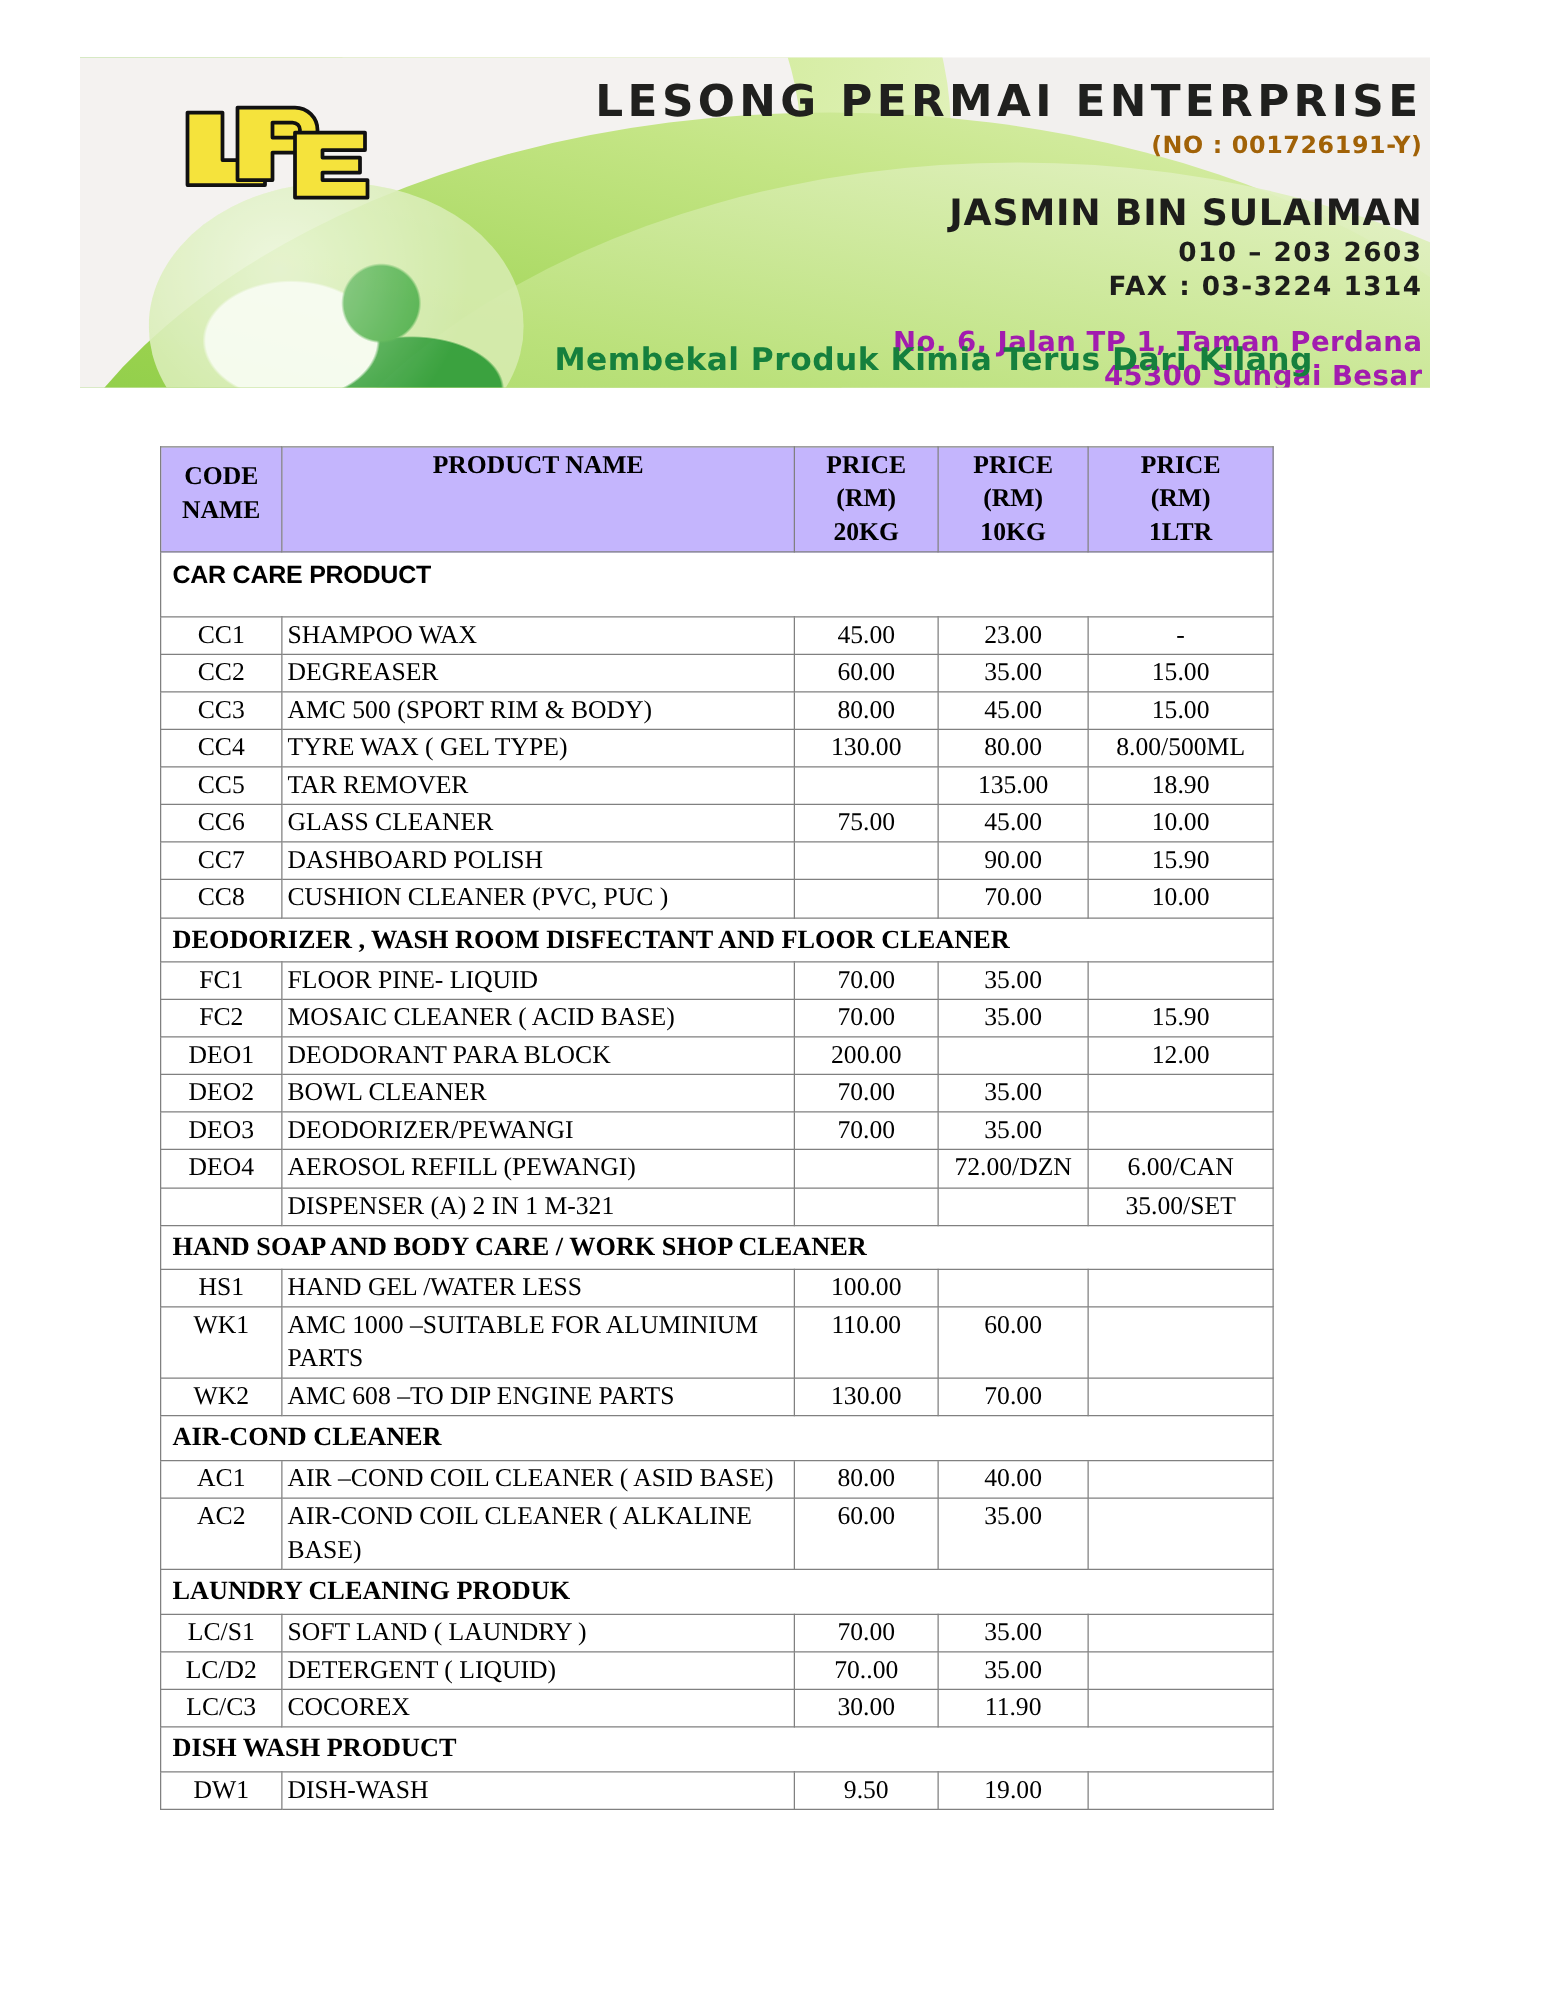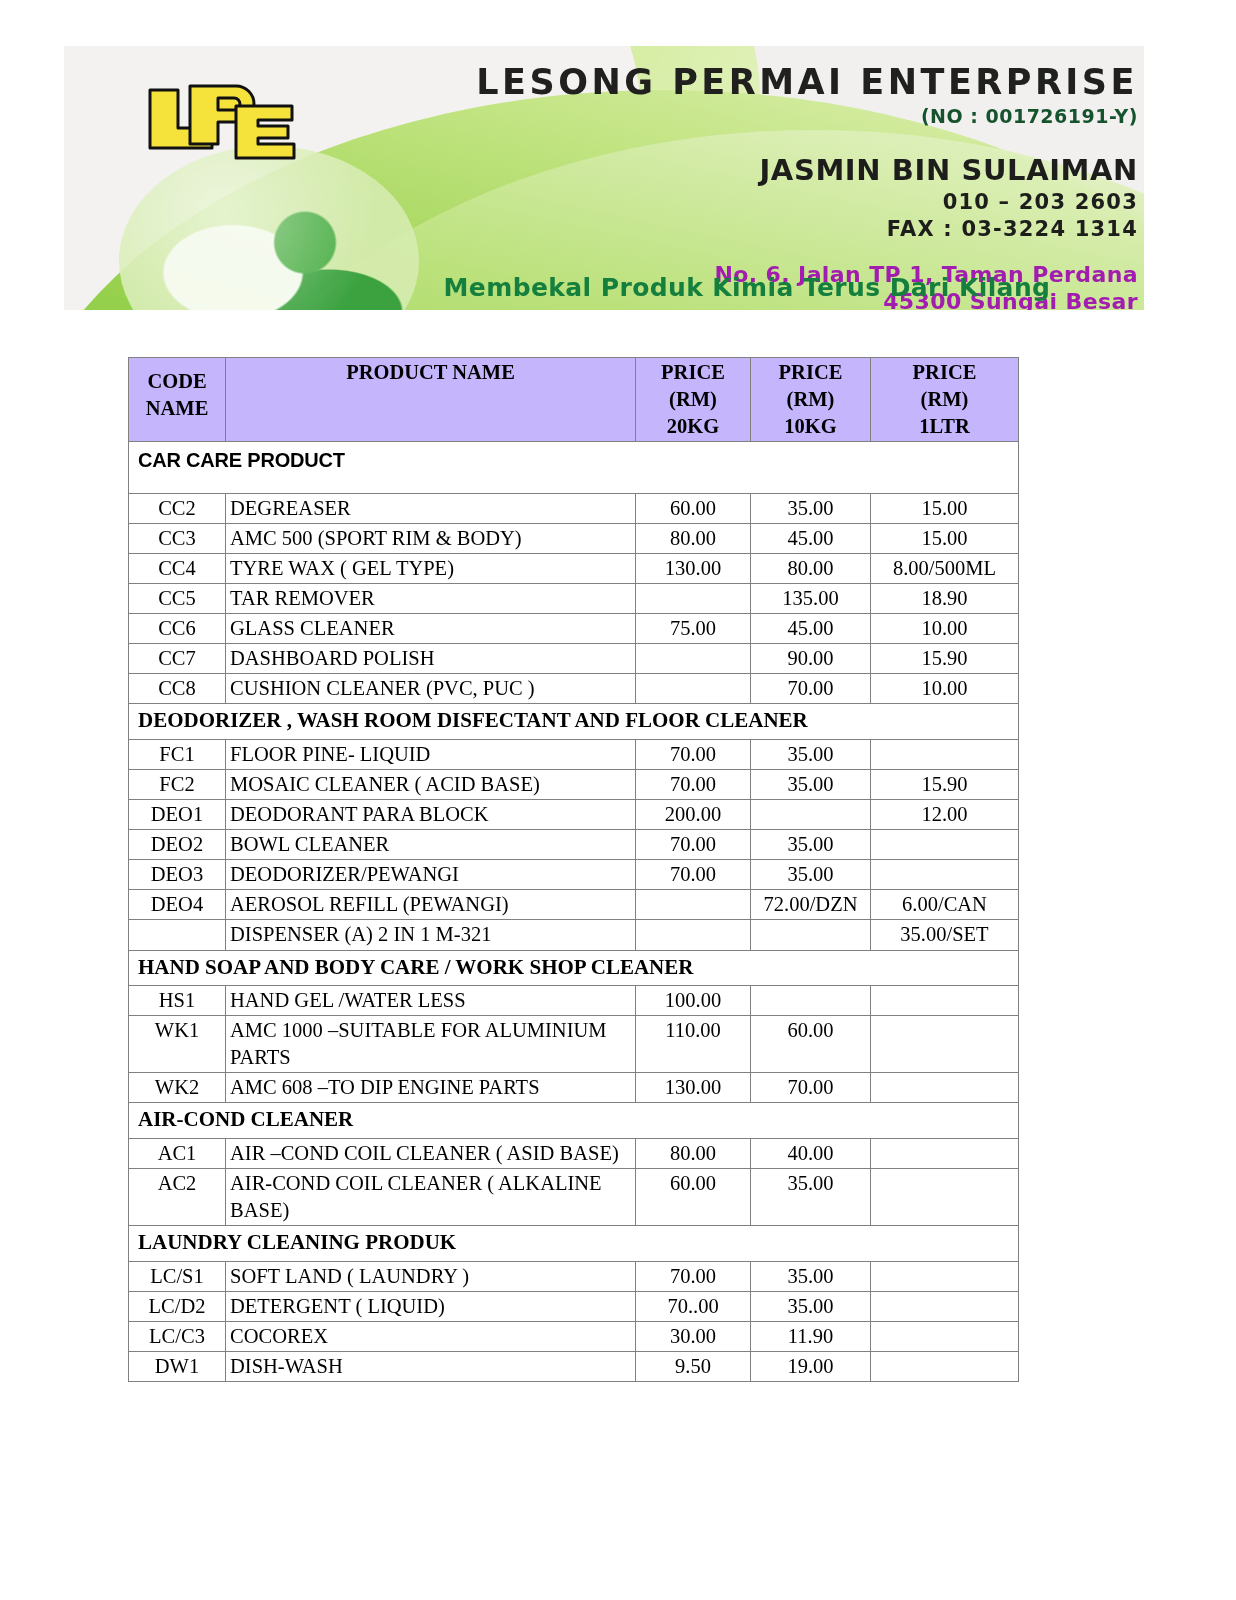--- a/index.html
+++ b/index.html
@@ -70,21 +70,21 @@
   }
   .lh-text { position: absolute; right: 6px; top: 18px; text-align: right; }
   .lh-company {
     font-family: "DejaVu Sans", sans-serif;
     font-size: 35px; font-weight: 700; letter-spacing: 3.5px;
     color: #20201e; line-height: 1.05; white-space: nowrap;
   }
   .lh-regno {
     font-family: "DejaVu Sans", sans-serif;
     font-size: 19px; font-weight: 700; letter-spacing: .5px;
-    color: #14532d; margin-top: 4px;
+    color: #a16207; margin-top: 4px;
   }
   .lh-person {
     font-family: "DejaVu Sans", sans-serif;
     font-size: 29px; font-weight: 700; letter-spacing: .6px;
     color: #1d1d1b; margin-top: 26px; white-space: nowrap;
   }
   .lh-phone, .lh-fax {
     font-family: "DejaVu Sans", sans-serif;
     font-size: 21px; font-weight: 700; letter-spacing: 1.2px;
     color: #1d1d1b; margin-top: 3px;
@@ -231,20 +231,27 @@
         <span>(RM)</span><br>
         <span>1LTR</span>
       </th>
     </tr>
   </thead>
   <tbody id="table-body">
       <tr class="section-row section-tall">
         <td colspan="5" class="section sans">CAR CARE PRODUCT</td>
       </tr>
       <tr class="data-row">
+        <td class="cell-code">CC1</td>
+        <td class="cell-name">SHAMPOO WAX</td>
+        <td class="cell-price">45.00</td>
+        <td class="cell-price">23.00</td>
+        <td class="cell-price">-</td>
+      </tr>
+      <tr class="data-row">
         <td class="cell-code">CC2</td>
         <td class="cell-name">DEGREASER</td>
         <td class="cell-price">60.00</td>
         <td class="cell-price">35.00</td>
         <td class="cell-price">15.00</td>
       </tr>
       <tr class="data-row">
         <td class="cell-code">CC3</td>
         <td class="cell-name">AMC 500 (SPORT RIM &amp; BODY)</td>
         <td class="cell-price">80.00</td>
@@ -396,20 +403,23 @@
         <td class="cell-price">35.00</td>
         <td class="cell-price"></td>
       </tr>
       <tr class="data-row">
         <td class="cell-code">LC/C3</td>
         <td class="cell-name">COCOREX</td>
         <td class="cell-price">30.00</td>
         <td class="cell-price">11.90</td>
         <td class="cell-price"></td>
       </tr>
+      <tr class="section-row">
+        <td colspan="5" class="section">DISH WASH PRODUCT</td>
+      </tr>
       <tr class="data-row">
         <td class="cell-code">DW1</td>
         <td class="cell-name">DISH-WASH</td>
         <td class="cell-price">9.50</td>
         <td class="cell-price">19.00</td>
         <td class="cell-price"></td>
       </tr>
     </tbody>
 </table>
 

